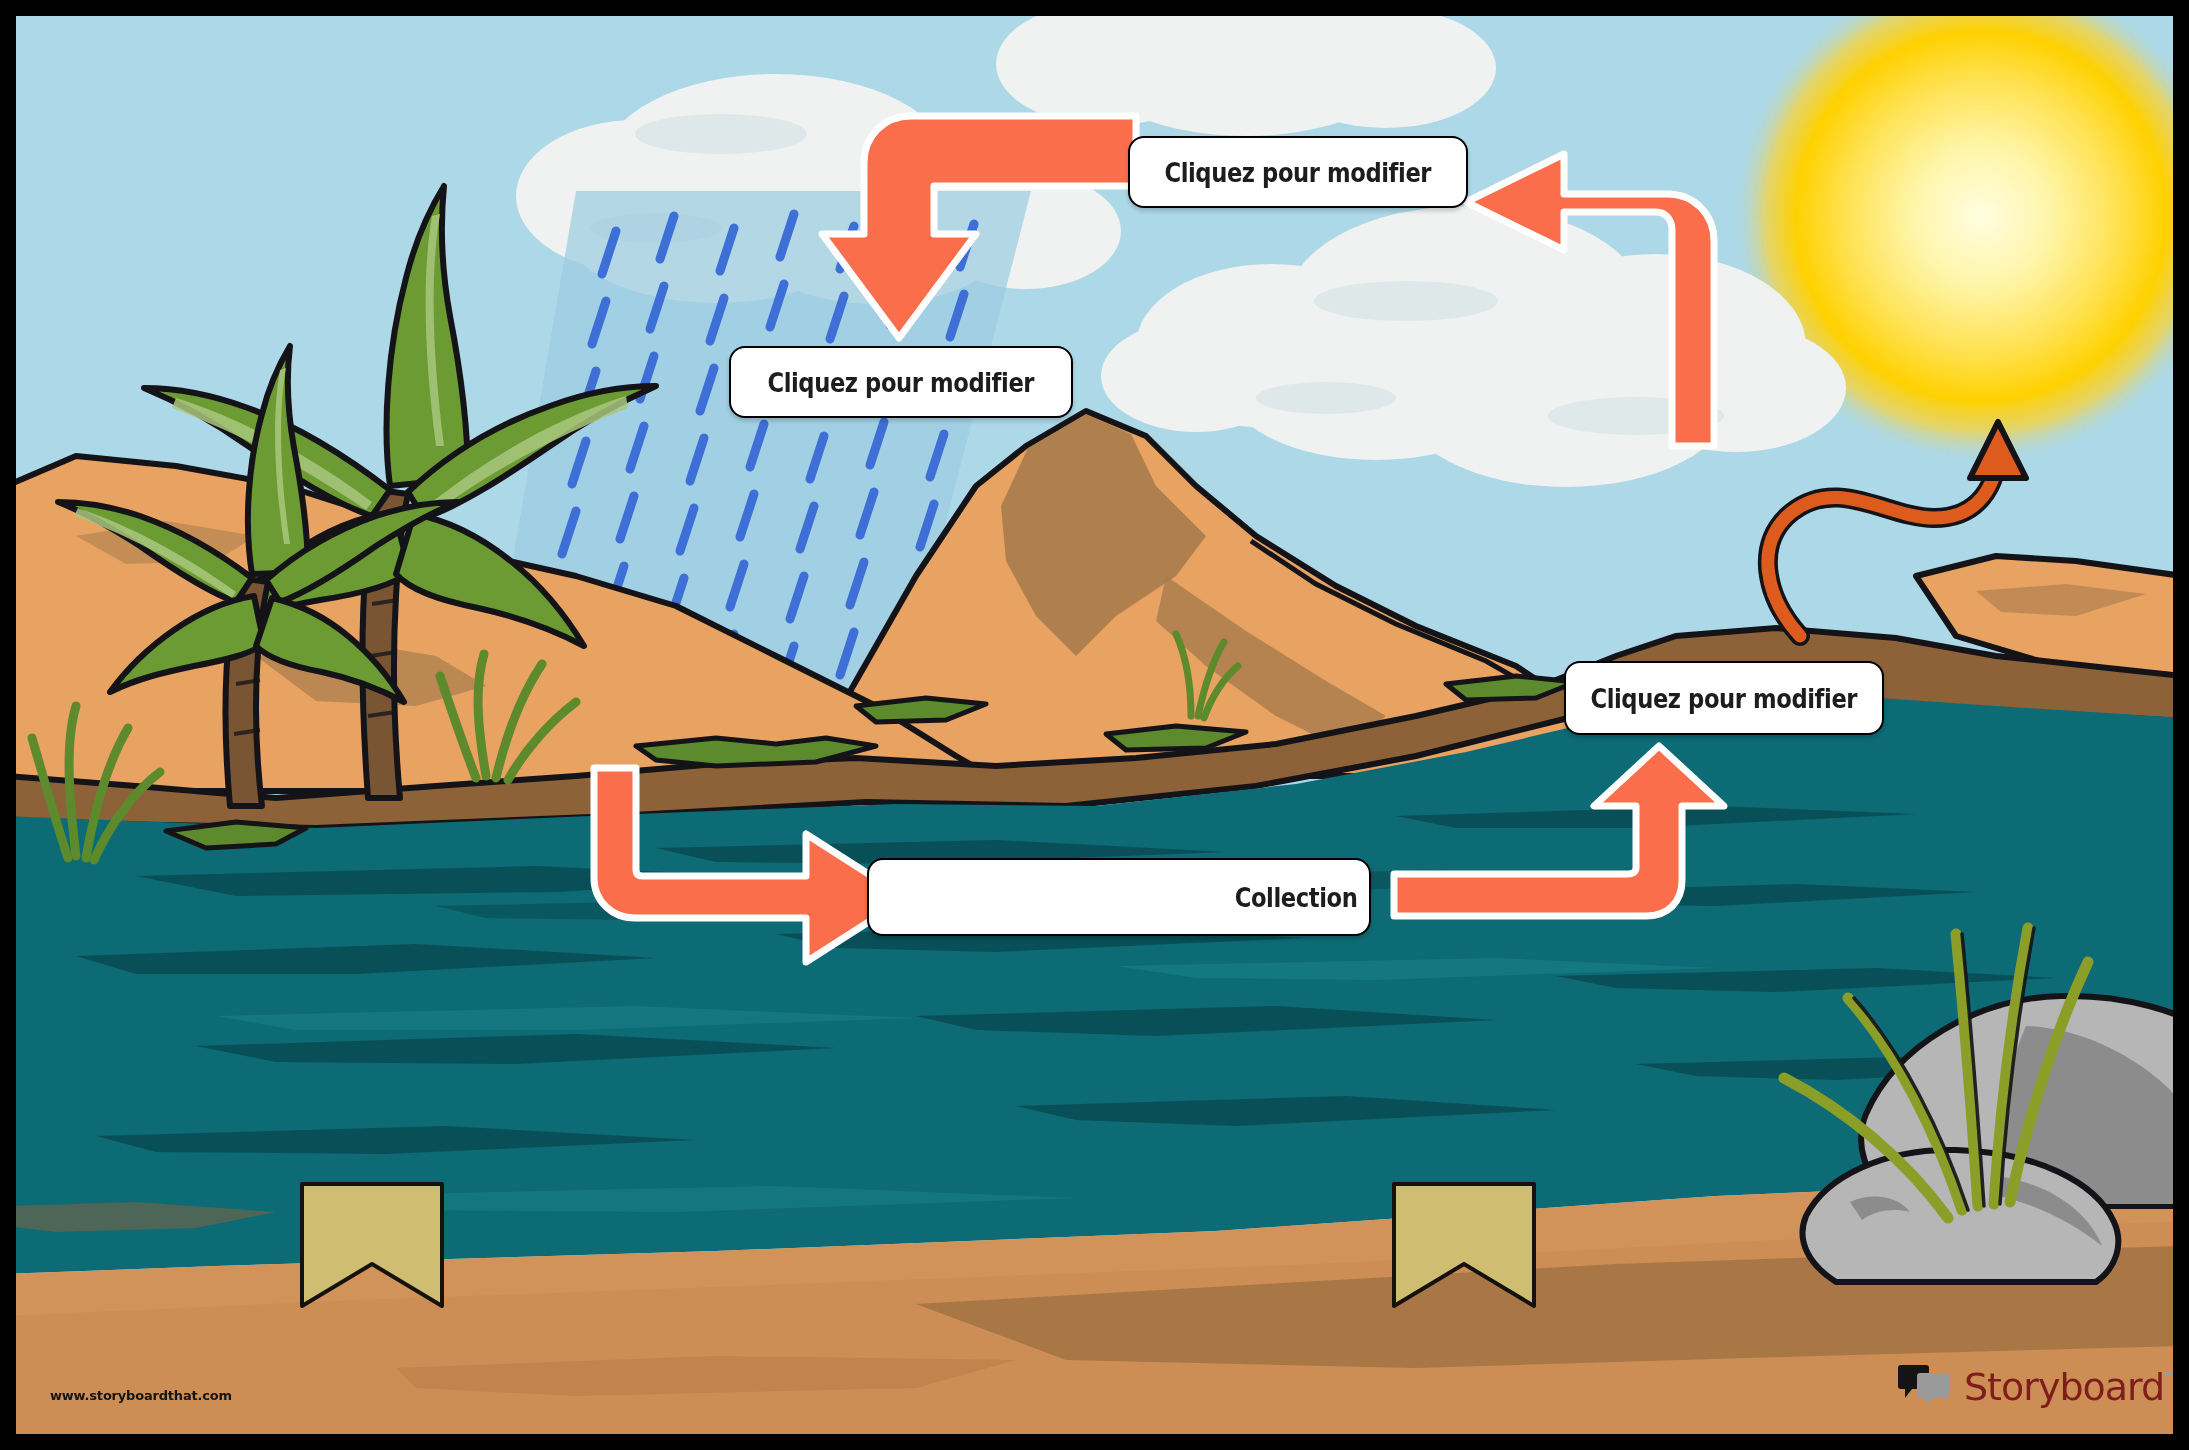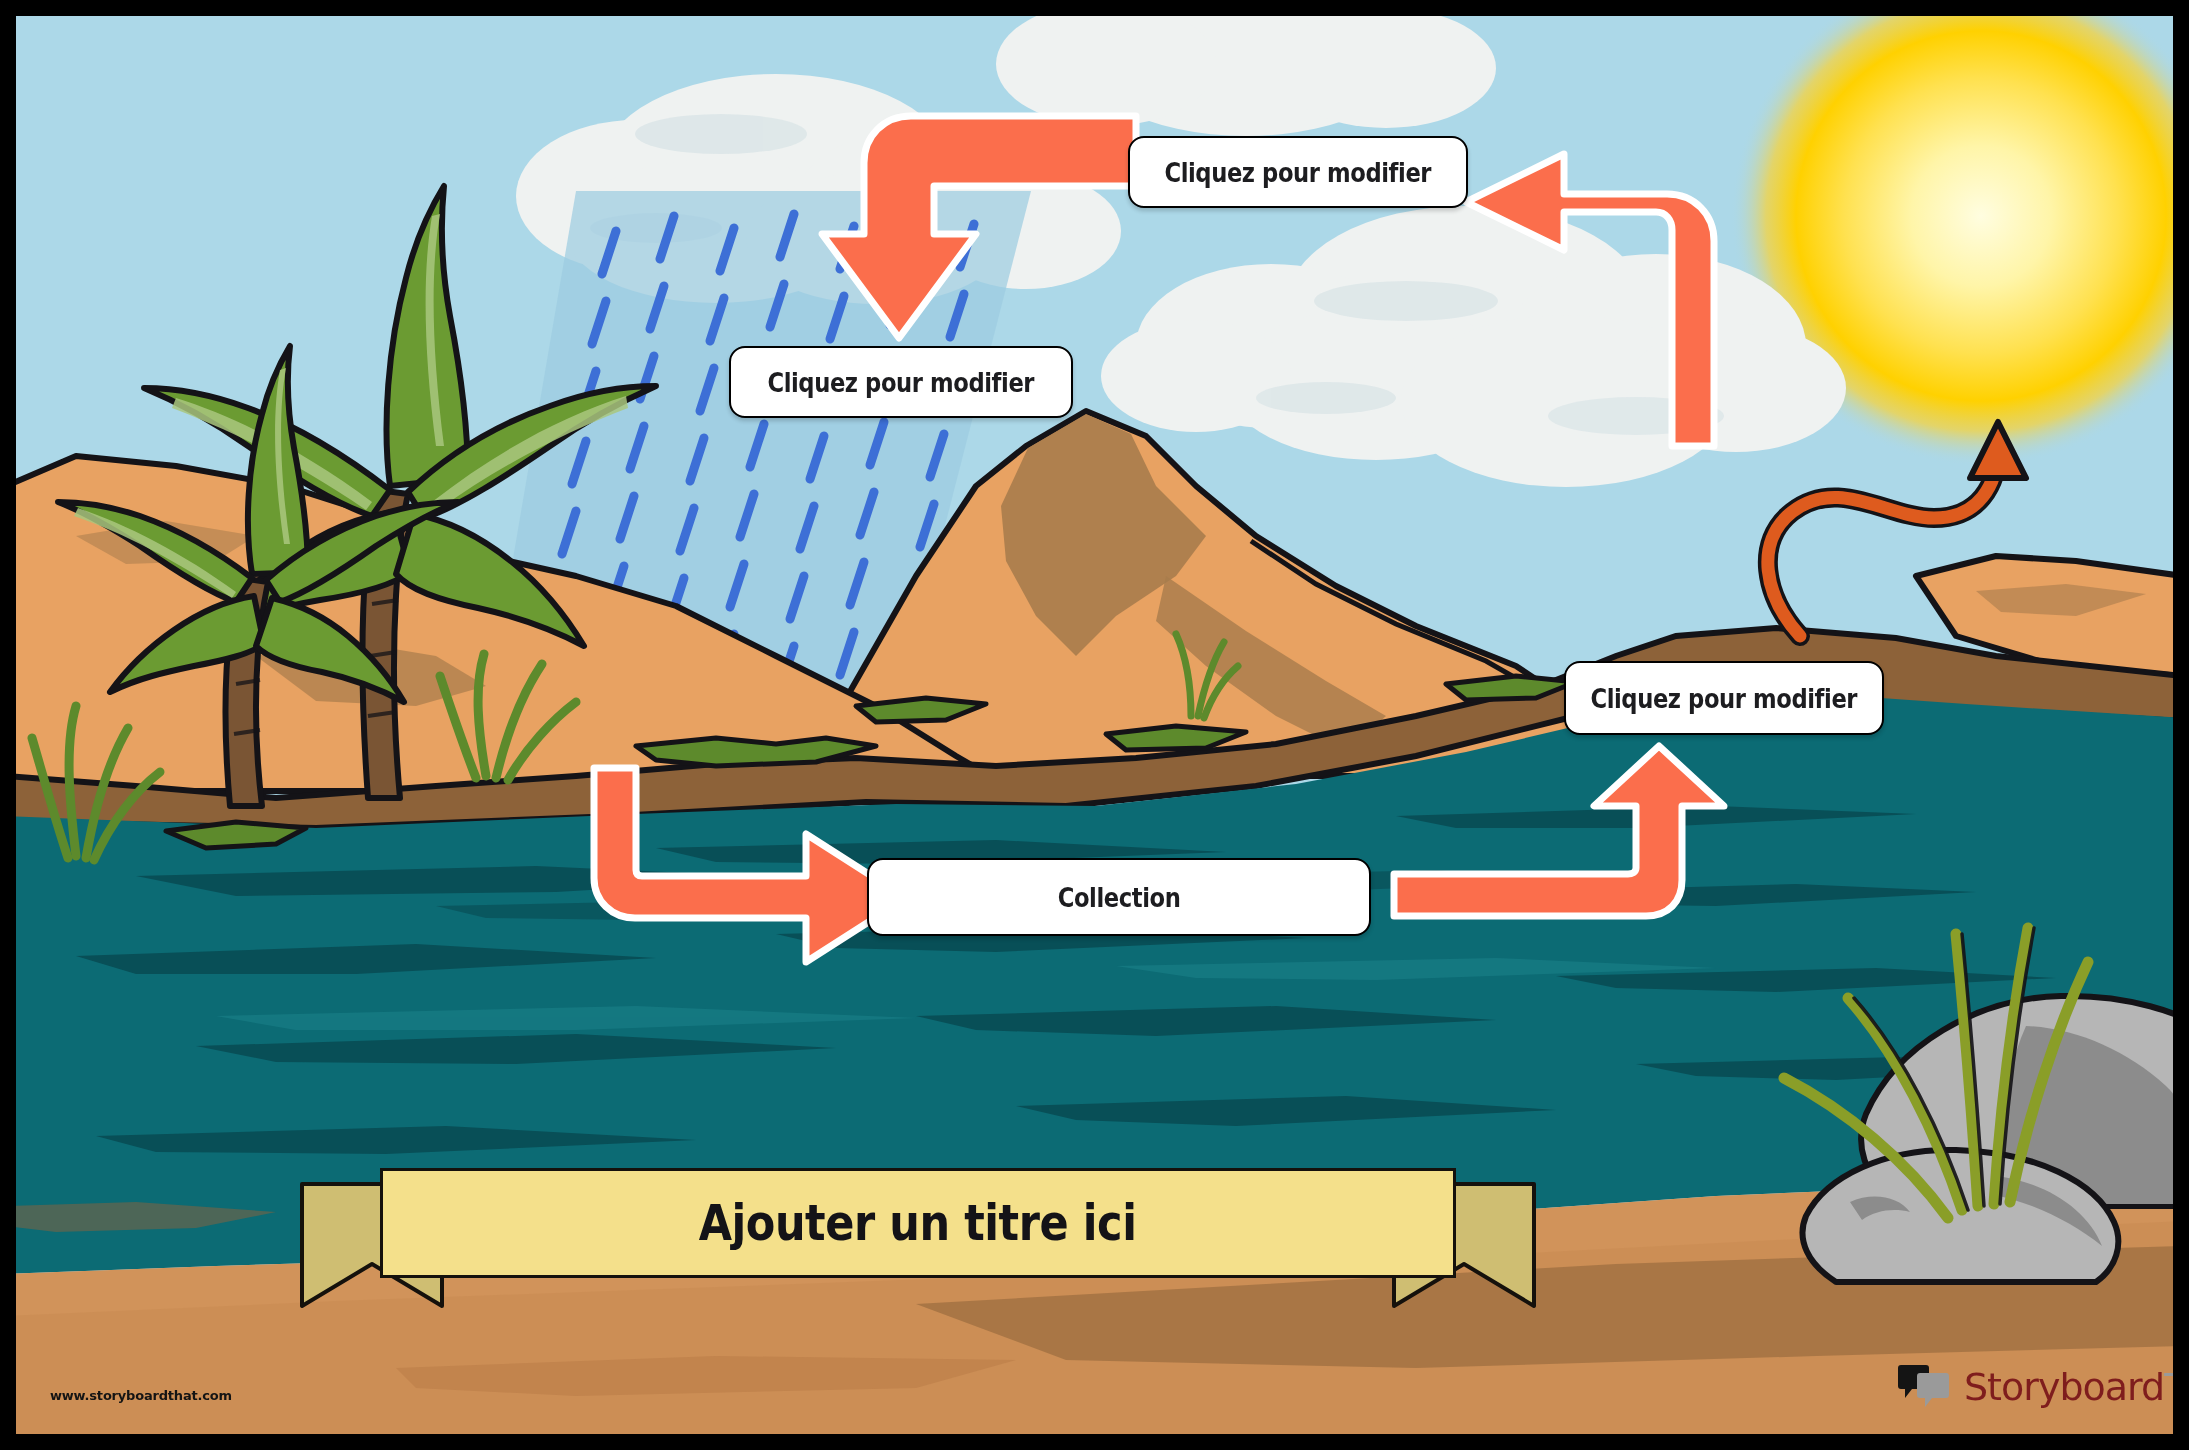--- a/index.html
+++ b/index.html
@@ -412,32 +412,29 @@
   </div>
 
   <div class="callout" style="left:713px;top:330px;width:344px;height:72px;font-size:27px;">
     <span>Cliquez pour modifier</span>
   </div>
 
   <div class="callout" style="left:1548px;top:645px;width:320px;height:74px;font-size:27px;">
     <span>Cliquez pour modifier</span>
   </div>
 
-  <div class="callout" style="left:851px;top:842px;width:504px;height:78px;font-size:27px;">
+  <div class="callout" style="left:851px;top:842px;width:504px;height:78px;font-size:27px;justify-content:flex-end;">
     <span>Collection</span>
   </div>
 
   <div id="ribbon" style="left:276px;top:1140px;width:1252px;height:160px;">
     <svg width="1252" height="160" viewBox="0 0 1252 160">
       <path d="M10 28 L150 28 L150 150 L80 108 L10 150 Z" fill="#CFBE72" stroke="#15110C" stroke-width="4" stroke-linejoin="round"></path>
       <path d="M1242 28 L1102 28 L1102 150 L1172 108 L1242 150 Z" fill="#CFBE72" stroke="#15110C" stroke-width="4" stroke-linejoin="round"></path>
     </svg>
-    <div class="plate">
-      <span>Ajouter un titre ici</span>
-    </div>
   </div>
 
   <div id="wm">
     <span>www.storyboardthat.com</span>
   </div>
 
   <div id="logo">
     <svg width="56" height="46" viewBox="0 0 56 46">
       <path d="M2 4 C2 2 3 1 5 1 L30 1 C32 1 33 2 33 4 L33 22 C33 24 32 25 30 25
                L16 25 L9 34 L9 25 L5 25 C3 25 2 24 2 22 Z" fill="#141414"></path>

